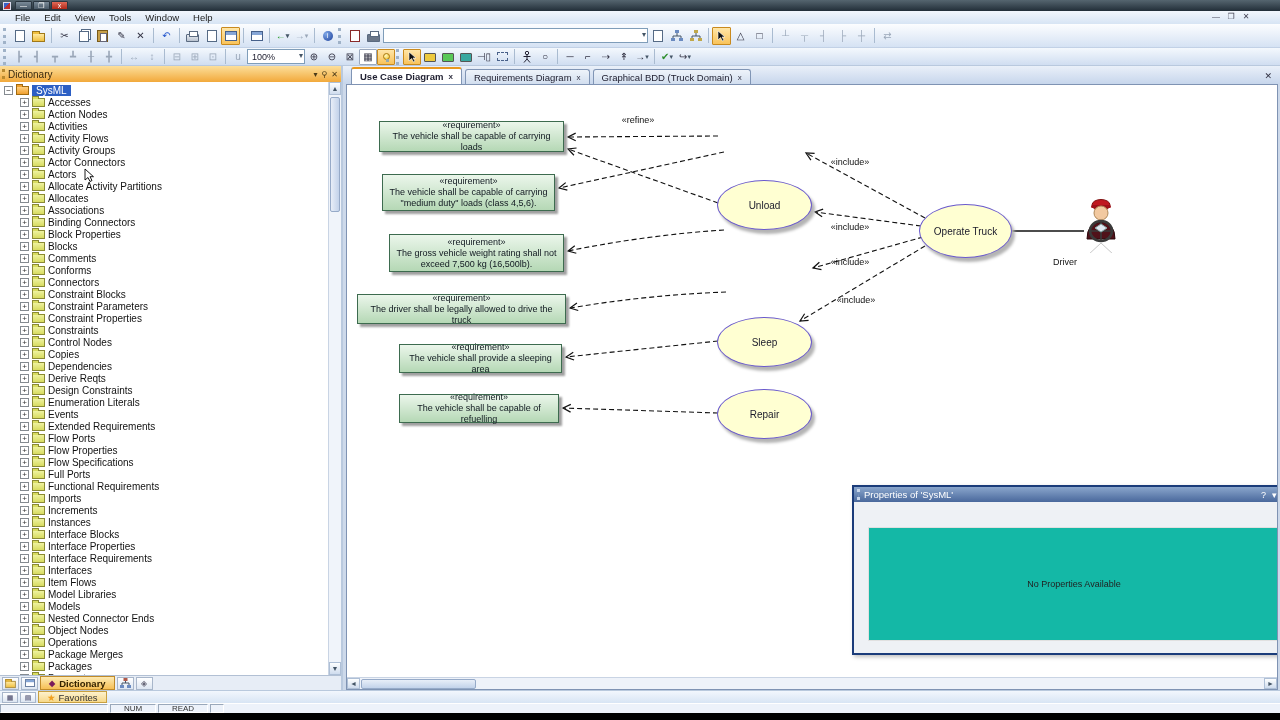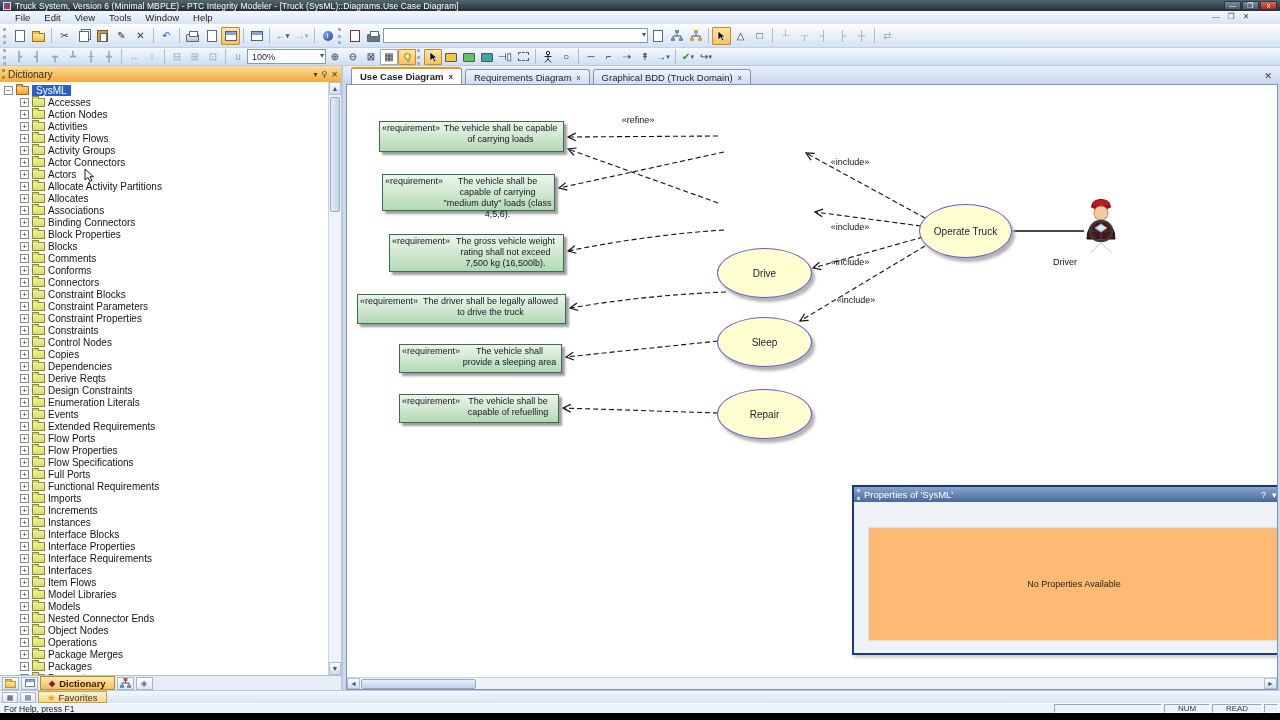--- a/index.html
+++ b/index.html
@@ -81,31 +81,31 @@
   .doc-tabs { height:18px; flex:none; display:flex; align-items:flex-end; padding-left:8px; background:linear-gradient(#eaf0f9,#c7d6ec); position:relative; }
   .dtab { height:15px; display:flex; align-items:center; gap:5px; padding:0 8px; font-size:9.5px; color:#223; border:1px solid #8095b5; border-bottom:none; border-radius:3px 3px 0 0; background:linear-gradient(#eef3fa,#d2deef); margin-right:3px; }
   .dtab.active { background:#fff; border-top:2px solid #e8981e; font-weight:bold; height:17px;margin-top:23px; }
   .dtab .x { font-size:8px; color:#334; }
   .tabgroup-close { position:absolute; right:8px; bottom:3px; font-size:9px; color:#334; }
   .canvas-wrap { flex:1; padding:0 2px 0 3px; background:#cdd9ea; }
   .canvas { position:relative; width:100%; height:100%; background:#fff; border:1px solid #7f93b3; overflow:hidden; }
   .wires { position:absolute; left:0; top:0; }
 
   
-  .req { position:absolute; background:linear-gradient(#ebf6eb,#b5d8b5); border:1px solid #3d6b4f; box-shadow:3px 3px 2px #9f9f9f; font-size:9px; line-height:11px; text-align:center; color:#101820; padding:1px 2px; display:flex; flex-direction:row; justify-content:center; }
+  .req { position:absolute; background:linear-gradient(#ebf6eb,#b5d8b5); border:1px solid #3d6b4f; box-shadow:3px 3px 2px #9f9f9f; font-size:9px; line-height:11px; text-align:center; color:#101820; padding:1px 2px; display:flex; flex-direction:column; justify-content:center; }
   .uc { position:absolute; width:95px; height:50px; border-radius:50%; background:#ffffd2; border:1.4px solid #6a5acd; box-shadow:3px 4px 3px #b4b4b4; display:flex; align-items:center; justify-content:center; font-size:10px; color:#1a1a2a; }
   .edge-label { position:absolute; width:50px; text-align:center; font-size:9px; color:#101010; }
   .actor-label { position:absolute; width:54px; text-align:center; font-size:9px; color:#101010; }
 
   
   .props { position:absolute; left:505px; top:400px; width:444px; height:170px; border:2px solid #1b3c7a; background:#eef1f5; box-shadow:2px 2px 4px rgba(0,0,0,.25); }
   .props-header { height:15px; background:linear-gradient(#8aa6cc,#49689c); display:flex; align-items:center; padding-left:10px; color:#fff; font-size:9.5px; position:relative; }
   .props-header::before { content:""; position:absolute; left:3px; top:2px; bottom:2px; border-left:3px dotted #c8d6ea; }
   .props-btns { position:absolute; right:4px; display:flex; gap:6px; font-size:9px; color:#fff; }
-  .props-inner { position:absolute; left:14px; right:14px; top:40px; bottom:12px; background:#fdba74; border:1px solid #e0e0e0; display:flex; align-items:center; justify-content:center; font-size:9px; color:#222; }
+  .props-inner { position:absolute; left:14px; right:14px; top:40px; bottom:12px; background:#14b8a6; border:1px solid #e0e0e0; display:flex; align-items:center; justify-content:center; font-size:9px; color:#222; }
 
   
   .hscroll { position:absolute; left:0; right:0; bottom:0; height:12px; background:#eef2f9; border-top:1px solid #c9d4e4; display:flex; align-items:center; }
   .hs-arrow { width:13px; height:11px; font-size:7px; line-height:10px; text-align:center; color:#456; background:linear-gradient(#fdfefe,#cfdcee); border:1px solid #aebfd6; flex:none; }
   .hs-thumb { position:absolute; left:14px; width:115px; top:1px; height:10px; background:linear-gradient(#e8eef8,#c2d2ea); border:1px solid #96aac8; border-radius:2px; }
   .hs-right { position:absolute; right:0; top:0; }
 
   
   .favorites-row { height:13px; background:linear-gradient(#f2f7fd,#d8e5f4); border-top:1px solid #b9c9dd; display:flex; align-items:center; gap:2px; padding-left:2px; font-size:9.5px; }
   .fav-icon { width:16px; height:11px; border:1px solid #a8b6ca; background:linear-gradient(#fff,#dde6f2); font-size:7px; color:#446; text-align:center; line-height:10px; }
@@ -117,21 +117,20 @@
 
   .pointer-svg { position:absolute; pointer-events:none; }
 </style>
 </head>
 <body>
 
 <div class="screen">
 
   <div class="titlebar">
     <span class="app-icon"></span>
-    <span class="title-text">Truck System, Version 6  (Minimal MBPLE) - PTC Integrity Modeler - [Truck (SysML)::Diagrams.Use Case Diagram]</span>
     <span class="win-btns">
       <span class="wbtn">—</span>
       <span class="wbtn">❐</span>
       <span class="wbtn close">x</span>
     </span>
   </div>
 
   <div class="menubar">
     <span style="display:flex;">
         <span class="menu-item">File</span>
@@ -299,21 +298,21 @@
     <span class="tbtn gray">
         <span>⊞</span>
       </span>
     <span class="tbtn gray">
         <span>⊡</span>
       </span>
     <span class="tb-sep"></span>
     <span class="tbtn gray">
         <span>u</span>
       </span>
-    <span class="tb-combo" style="width:79px;text-align:center;">100%</span>
+    <span class="tb-combo" style="width:58px;text-align:center;">100%</span>
     <span class="tbtn">
         <span>⊕</span>
       </span>
     <span class="tbtn">
         <span>⊖</span>
       </span>
     <span class="tbtn">
         <span>⊠</span>
       </span>
     <span class="tbtn tb-box">
@@ -788,22 +787,22 @@
           </div>
           <div class="req" style="left:52px; top:259px; width:163px; height:29px;">
             <div>«requirement»</div>
             <div>The vehicle shall provide a sleeping area</div>
           </div>
           <div class="req" style="left:52px; top:309px; width:160px; height:29px;">
             <div>«requirement»</div>
             <div>The vehicle shall be capable of refuelling</div>
           </div>
 
-          <div class="uc" style="left:370px; top:163px;">
-              <span>Drive</span>
+          <div class="uc" style="left:370px; top:95px;">
+              <span>Unload</span>
             </div>
           <div class="uc" style="left:370px; top:232px;">
               <span>Sleep</span>
             </div>
           <div class="uc" style="left:370px; top:304px;">
               <span>Repair</span>
             </div>
           <div class="uc" style="left:572px; top:119px; width:93px; height:54px;">
               <span>Operate Truck</span>
             </div>
@@ -852,21 +851,20 @@
   <div class="favorites-row">
     <span class="fav-icon">▦</span>
     <span class="fav-icon">▤</span>
     <span class="fav-tab">
       <span style="color:#f0a020;">★</span>
       <span>Favorites</span>
     </span>
   </div>
 
   <div class="statusbar">
-    <span class="sb-help">For Help, press F1</span>
     <span class="sb-cell" style="width:108px;"></span>
     <span class="sb-cell" style="width:46px;">NUM</span>
     <span class="sb-cell" style="width:50px;">READ</span>
     <span class="sb-cell" style="width:14px;"></span>
   </div>
 
   <div class="blackbar"></div>
 </div>
 
 </body></html>

